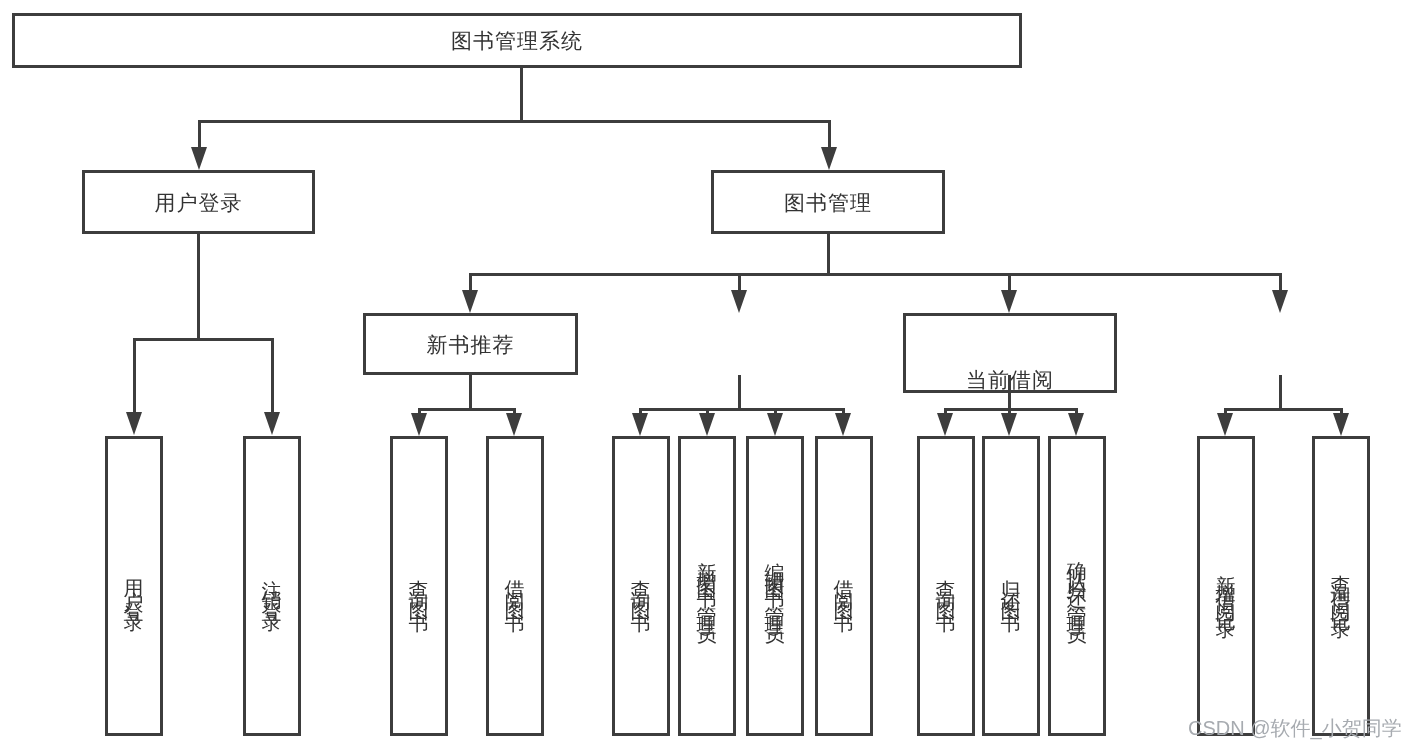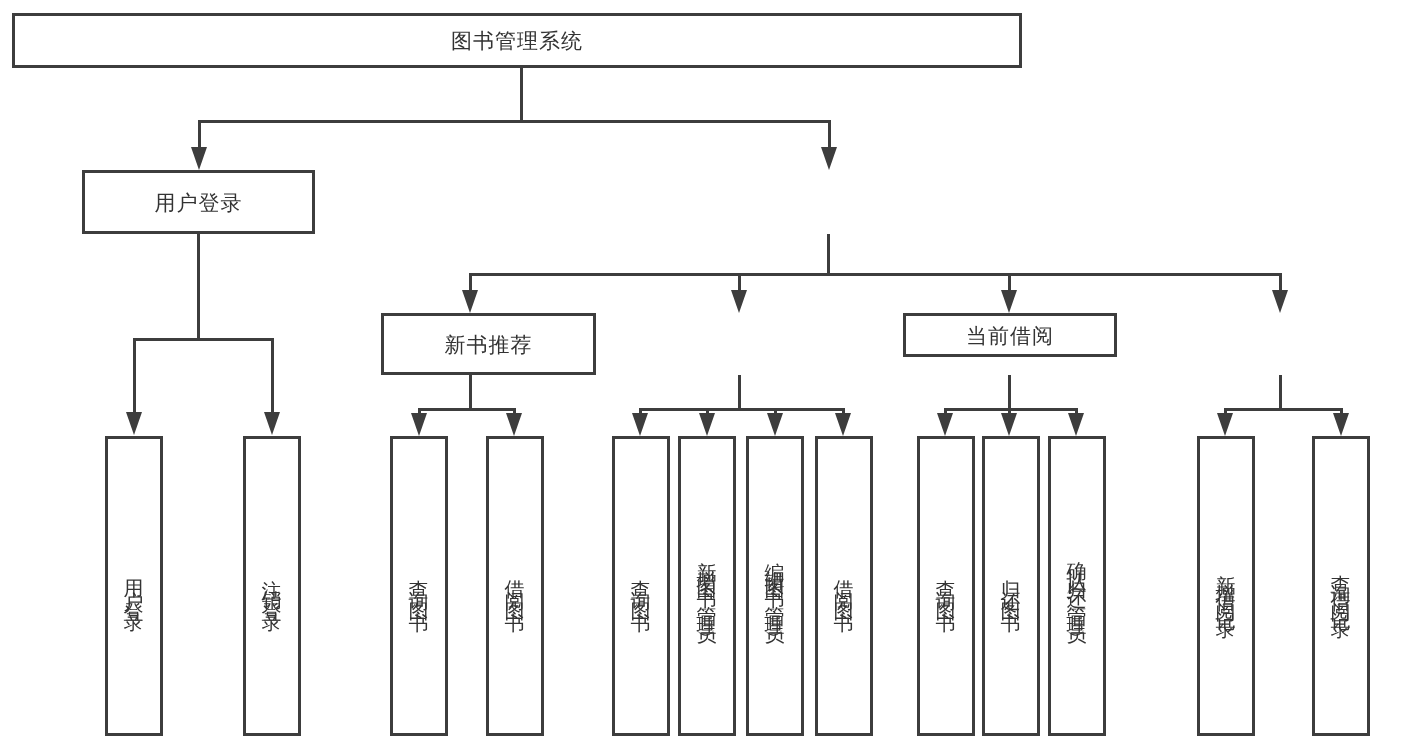--- a/index.html
+++ b/index.html
@@ -73,43 +73,46 @@
   <div class="vline" style="left:520px; top:66px; height:54px;"></div>
   <div class="hline" style="left:198px; top:120px; width:633px;"></div>
   <div class="vline" style="left:198px; top:120px; height:29px;"></div>
   <div class="ahead" style="left:191px; top:147px;"></div>
   <div class="vline" style="left:828px; top:120px; height:29px;"></div>
   <div class="ahead" style="left:821px; top:147px;"></div>
 
   <div class="box" style="left:82px; top:170px; width:233px; height:64px;">
     <span>用户登录</span>
   </div>
+  <div class="box" style="left:711px; top:170px; width:234px; height:64px;">
+    <span>图书管理</span>
+  </div>
 
   <div class="vline" style="left:197px; top:234px; height:104px;"></div>
   <div class="hline" style="left:133px; top:338px; width:141px;"></div>
   <div class="vline" style="left:133px; top:338px; height:75px;"></div>
   <div class="ahead" style="left:126px; top:412px;"></div>
   <div class="vline" style="left:271px; top:338px; height:75px;"></div>
   <div class="ahead" style="left:264px; top:412px;"></div>
 
   <div class="vline" style="left:827px; top:234px; height:39px;"></div>
   <div class="hline" style="left:469px; top:273px; width:812px;"></div>
   <div class="vline" style="left:469px; top:273px; height:19px;"></div>
   <div class="ahead" style="left:462px; top:290px;"></div>
   <div class="vline" style="left:738px; top:273px; height:19px;"></div>
   <div class="ahead" style="left:731px; top:290px;"></div>
   <div class="vline" style="left:1008px; top:273px; height:19px;"></div>
   <div class="ahead" style="left:1001px; top:290px;"></div>
   <div class="vline" style="left:1279px; top:273px; height:19px;"></div>
   <div class="ahead" style="left:1272px; top:290px;"></div>
 
-  <div class="box" style="left:381px; top:313px; width:215px; height:62px;">
+  <div class="box" style="left:363px; top:313px; width:215px; height:62px;">
     <span>新书推荐</span>
   </div>
-  <div class="box" style="left:903px; top:313px; width:214px; height:44px;">
+  <div class="box" style="left:903px; top:313px; width:214px; height:80px;align-items:flex-end;">
     <span>当前借阅</span>
   </div>
 
   <div class="vline" style="left:469px; top:375px; height:33px;"></div>
   <div class="hline" style="left:418px; top:408px; width:98px;"></div>
   <div class="vline" style="left:418px; top:408px; height:8px;"></div>
   <div class="ahead" style="left:411px; top:413px;"></div>
   <div class="vline" style="left:513px; top:408px; height:8px;"></div>
   <div class="ahead" style="left:506px; top:413px;"></div>
 
@@ -177,14 +180,15 @@
     <span>确认归还（管理员）</span>
   </div>
 
   <div class="box vbox tight" style="left:1197px;">
     <span>新增借阅记录</span>
   </div>
   <div class="box vbox tight" style="left:1312px;">
     <span>查询借阅记录</span>
   </div>
 
+  <div class="watermark">CSDN @软件_小贺同学</div>
 
 </div>
 
 </body></html>

